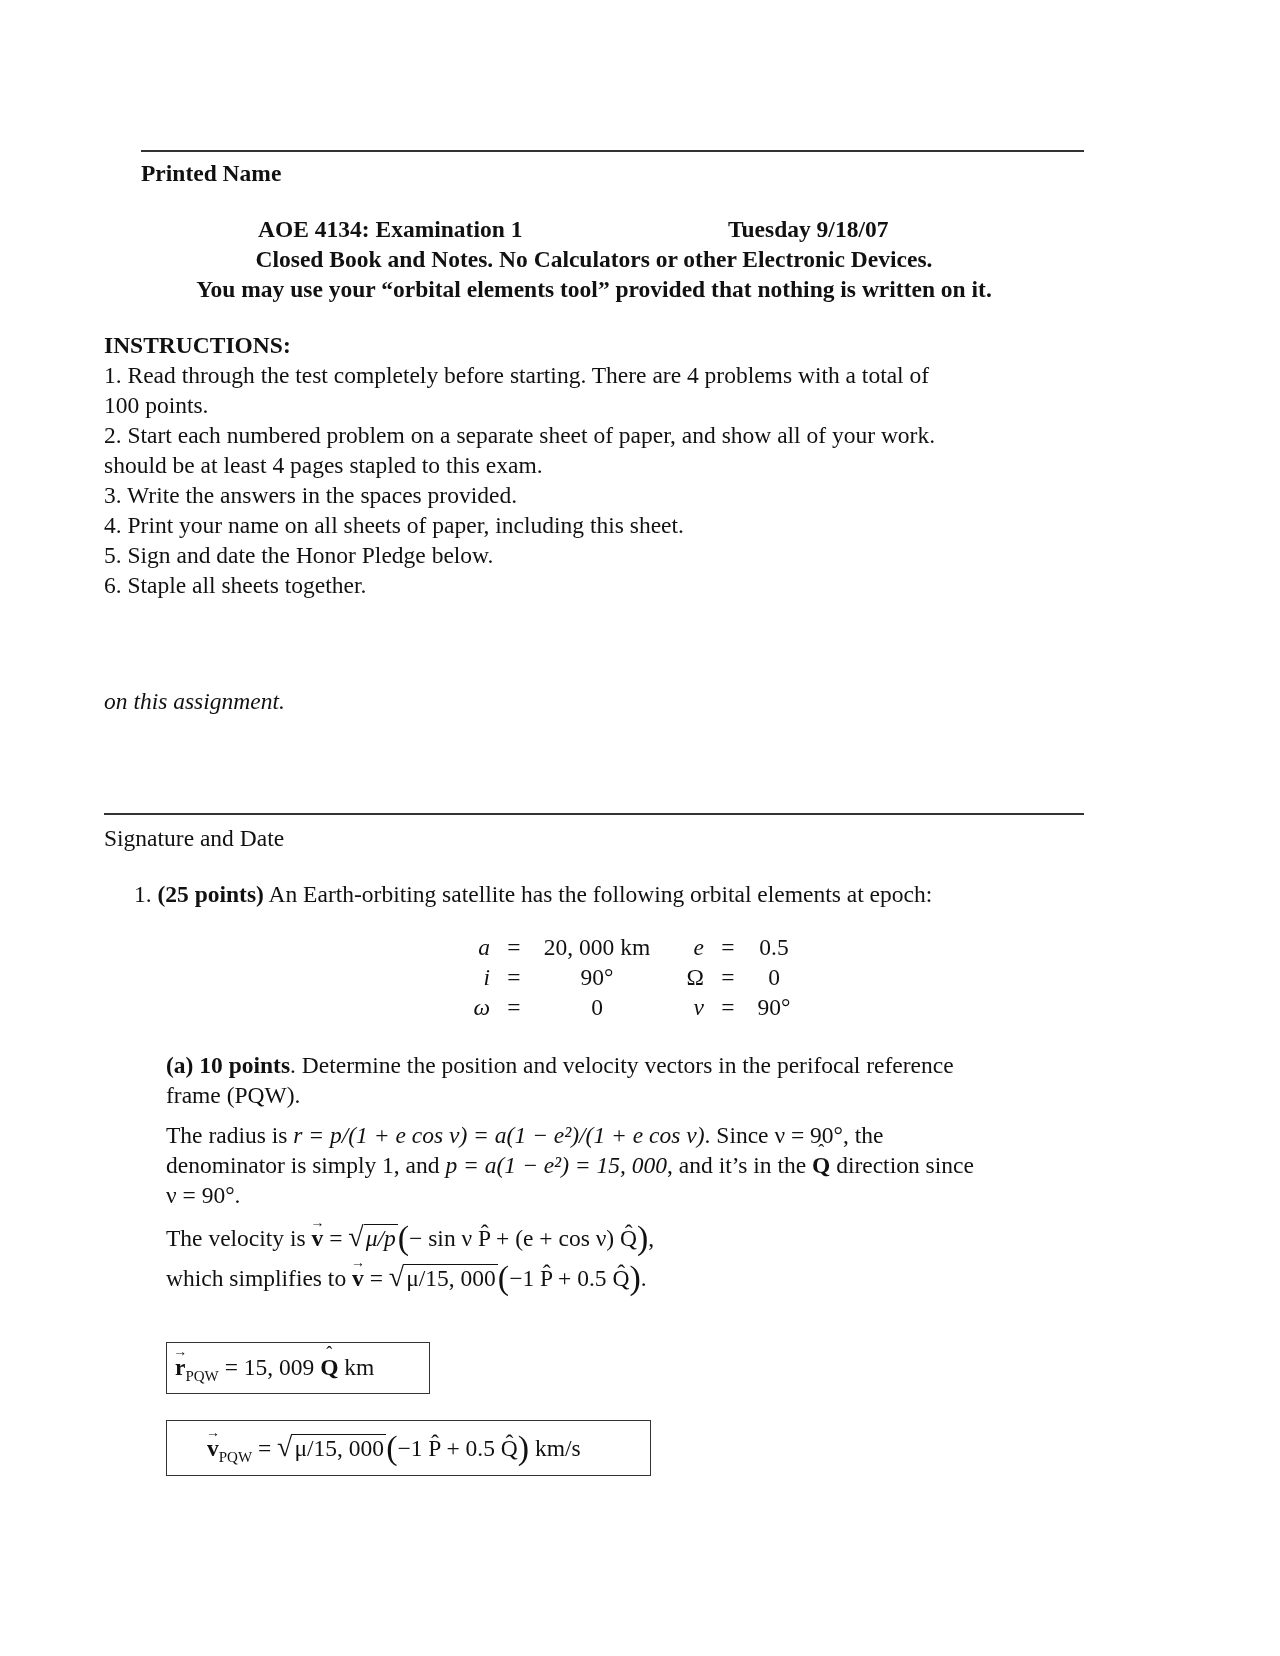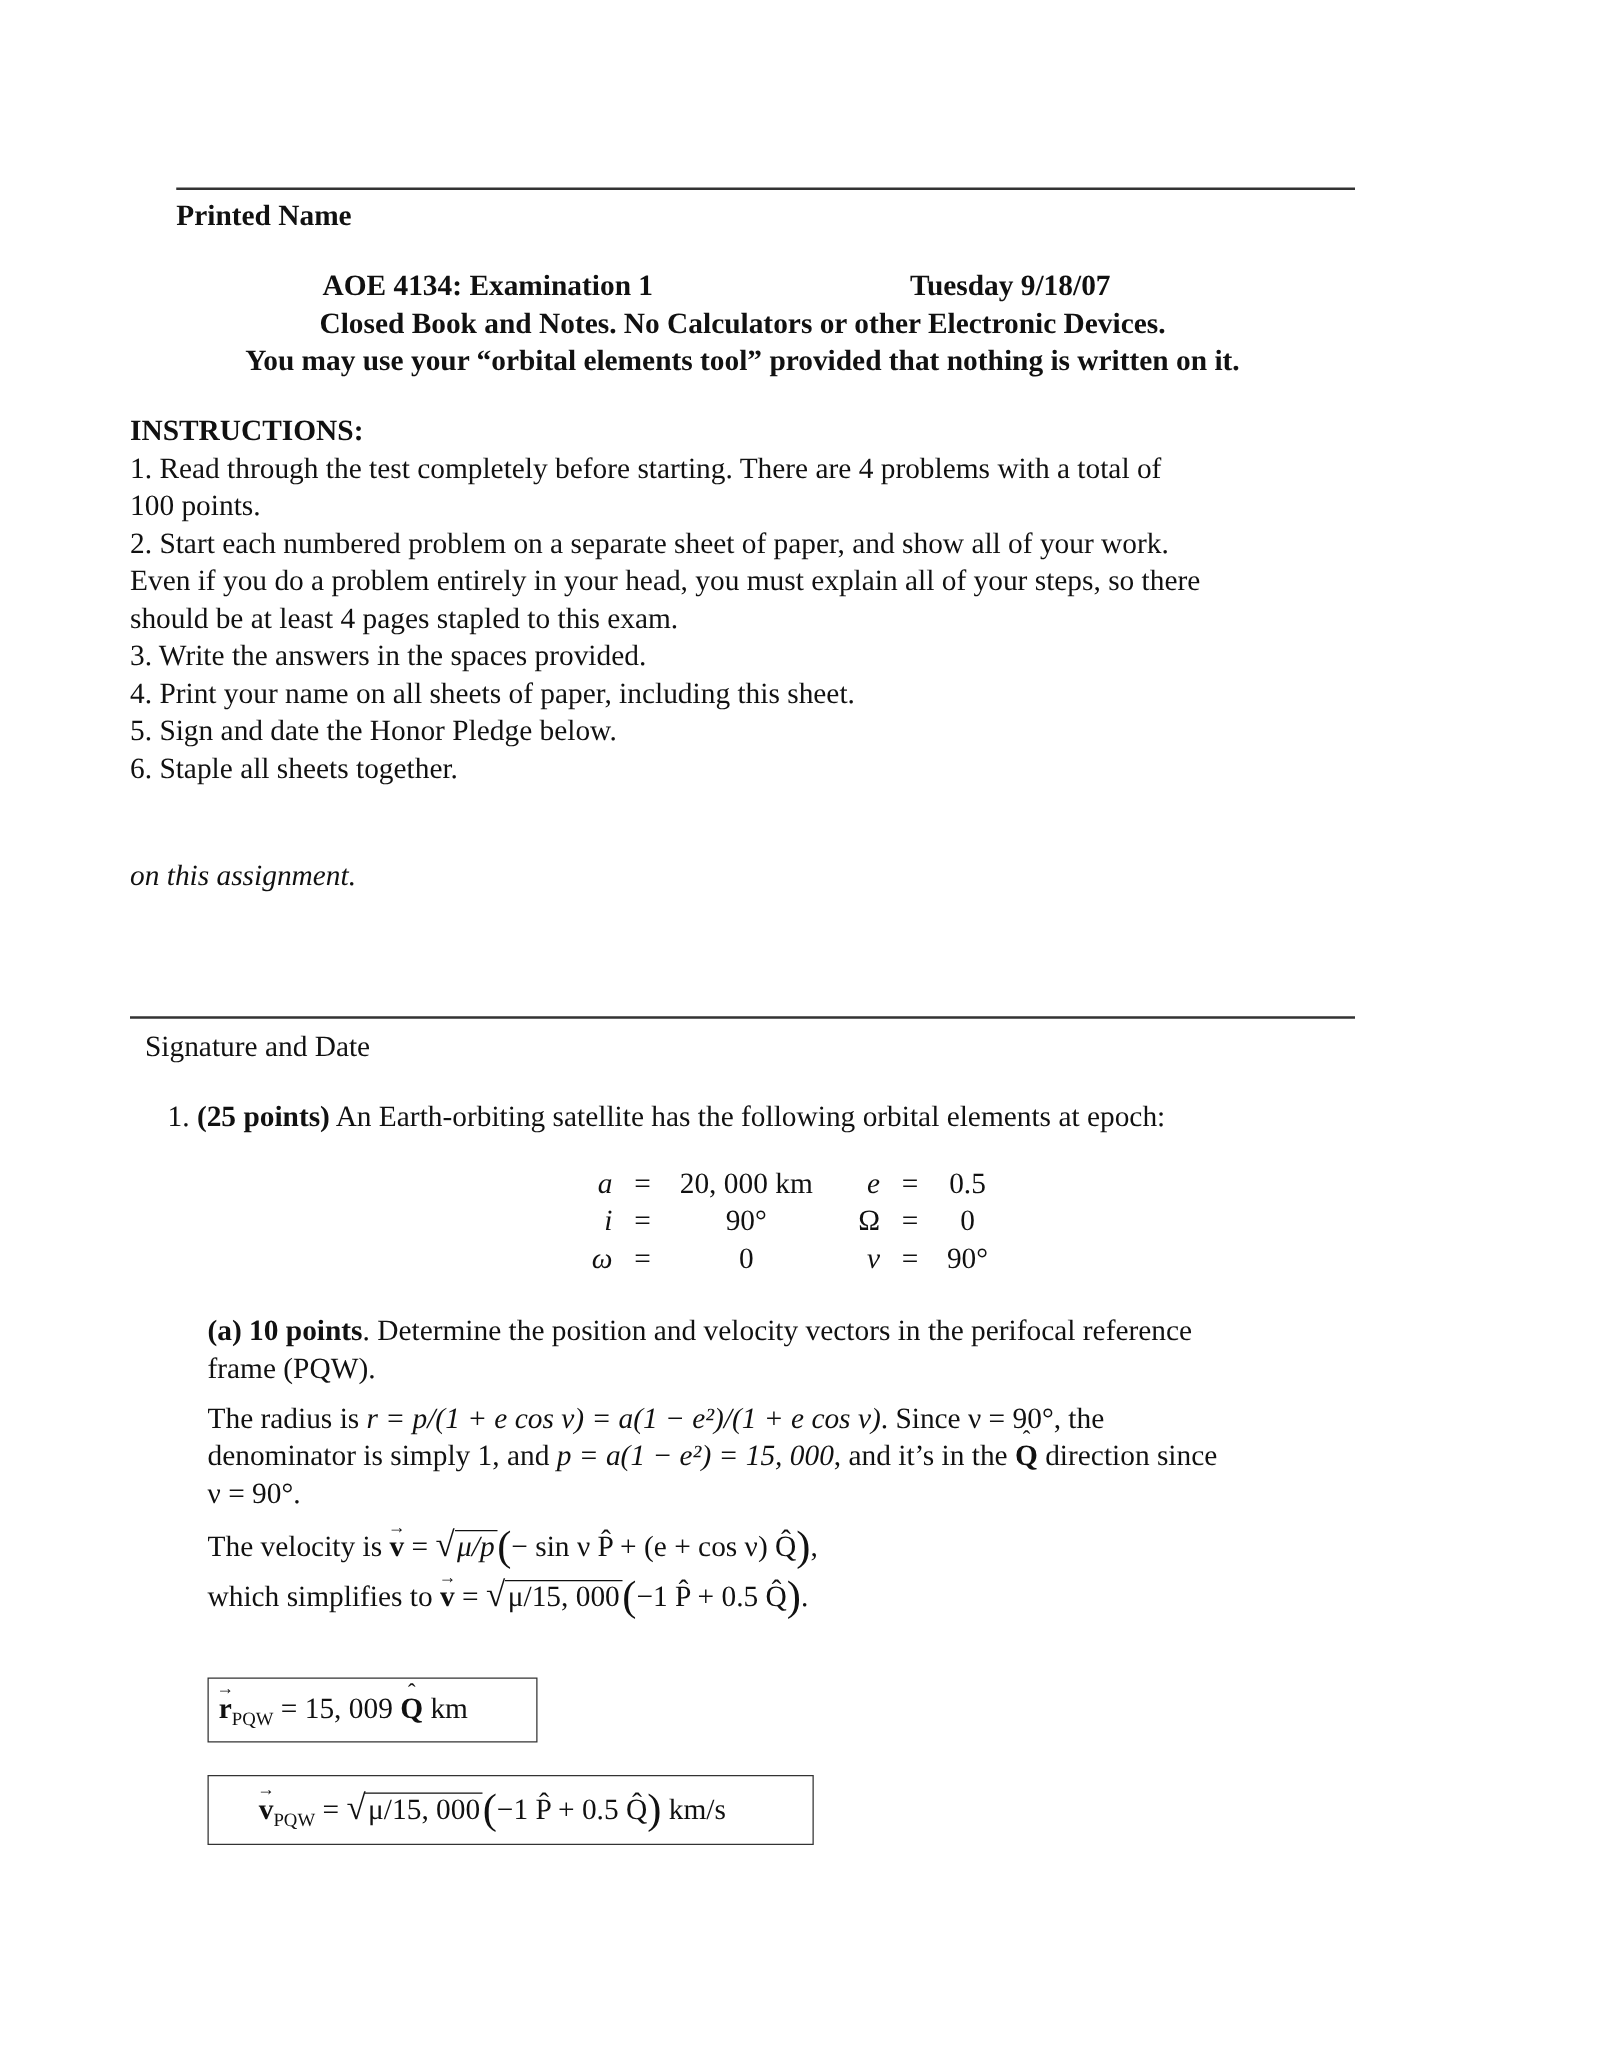--- a/index.html
+++ b/index.html
@@ -39,32 +39,31 @@
   <div class="abs txt bold" style="left:258px; top:214px;">AOE 4134: Examination 1</div>
   <div class="abs txt bold" style="left:728px; top:214px;">Tuesday 9/18/07</div>
   <div class="abs txt bold center" style="left:104px; width:980px; top:274px;">You may use your “orbital elements tool” provided that nothing is written on it.</div>
   <div class="abs txt bold center" style="left:104px; width:980px; top:244px;">Closed Book and Notes. No Calculators or other Electronic Devices.</div>
 
   <div class="abs txt bold" style="left:104px; top:330px;">INSTRUCTIONS:</div>
   <div class="abs" style="left:104px; top:360px;">
     <div class="txt">1. Read through the test completely before starting. There are 4 problems with a total of</div>
     <div class="txt">100 points.</div>
     <div class="txt">2. Start each numbered problem on a separate sheet of paper, and show all of your work.</div>
-    <div class="txt">Even if you do a problem entirely in your head, you must explain all of your steps, so there</div>
     <div class="txt">should be at least 4 pages stapled to this exam.</div>
     <div class="txt">3. Write the answers in the spaces provided.</div>
     <div class="txt">4. Print your name on all sheets of paper, including this sheet.</div>
     <div class="txt">5. Sign and date the Honor Pledge below.</div>
     <div class="txt">6. Staple all sheets together.</div>
   </div>
 
   <div class="abs txt ital" style="left:104px; top:686px;">on this assignment.</div>
 
   <div class="rule" style="left:104px; top:813px; width:980px;"></div>
-  <div class="abs txt" style="left:116px; top:823px;">Signature and Date</div>
+  <div class="abs txt" style="left:104px; top:823px;">Signature and Date</div>
 
   <div class="abs txt" style="left:134px; top:879px;">
     <span>1.</span>
     <span class="bold">(25 points)</span><span> An Earth-orbiting satellite has the following orbital elements at epoch:</span>
   </div>
 
   <table class="elems abs" style="left:462px; top:932px;">
     <tbody>
         <tr>
       <td class="m" style="width:28px; text-align:right;">a</td>

